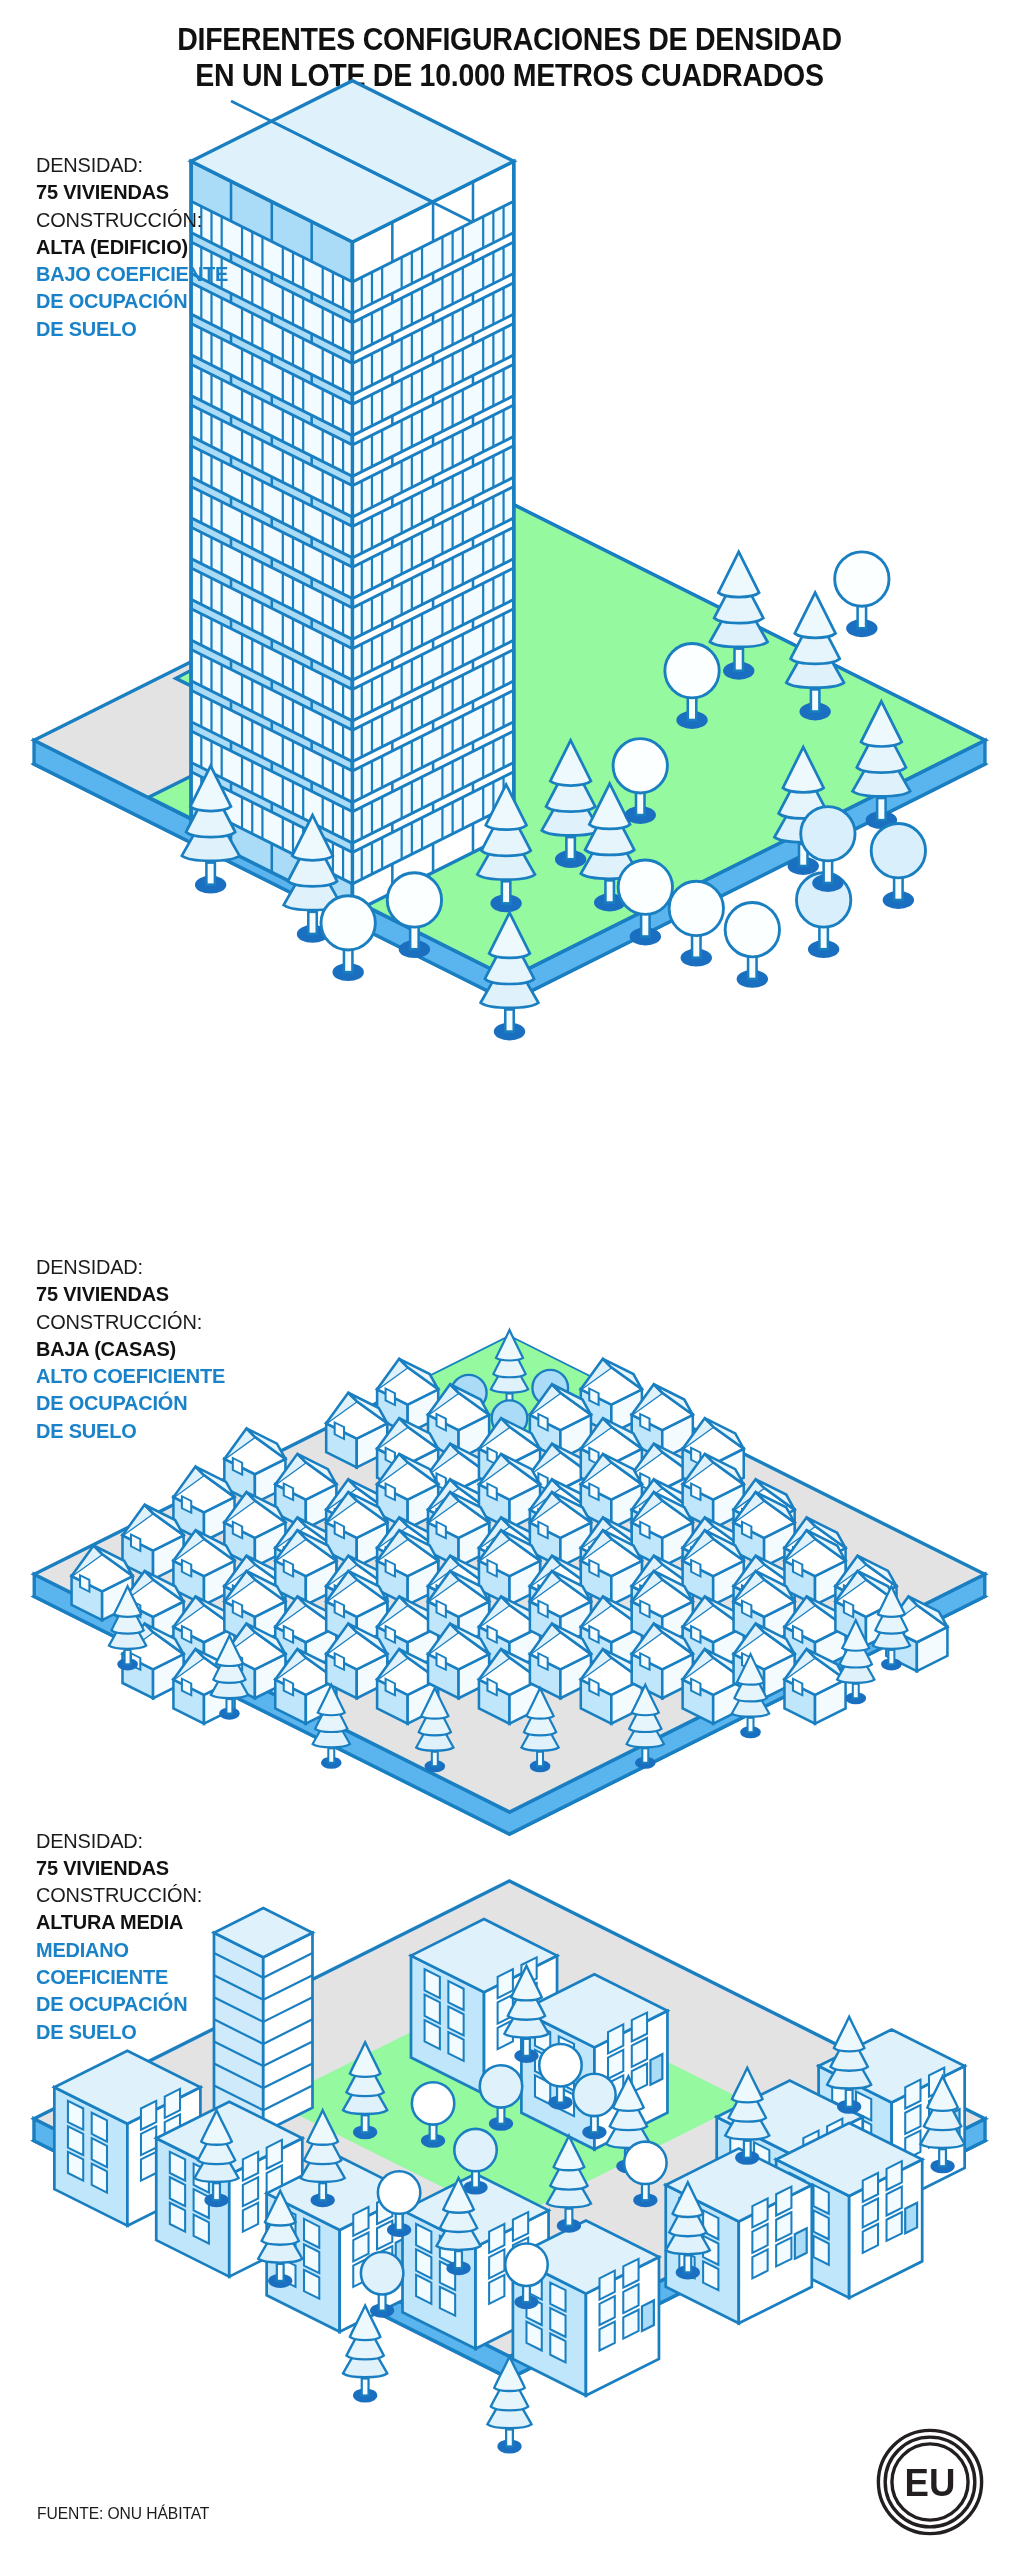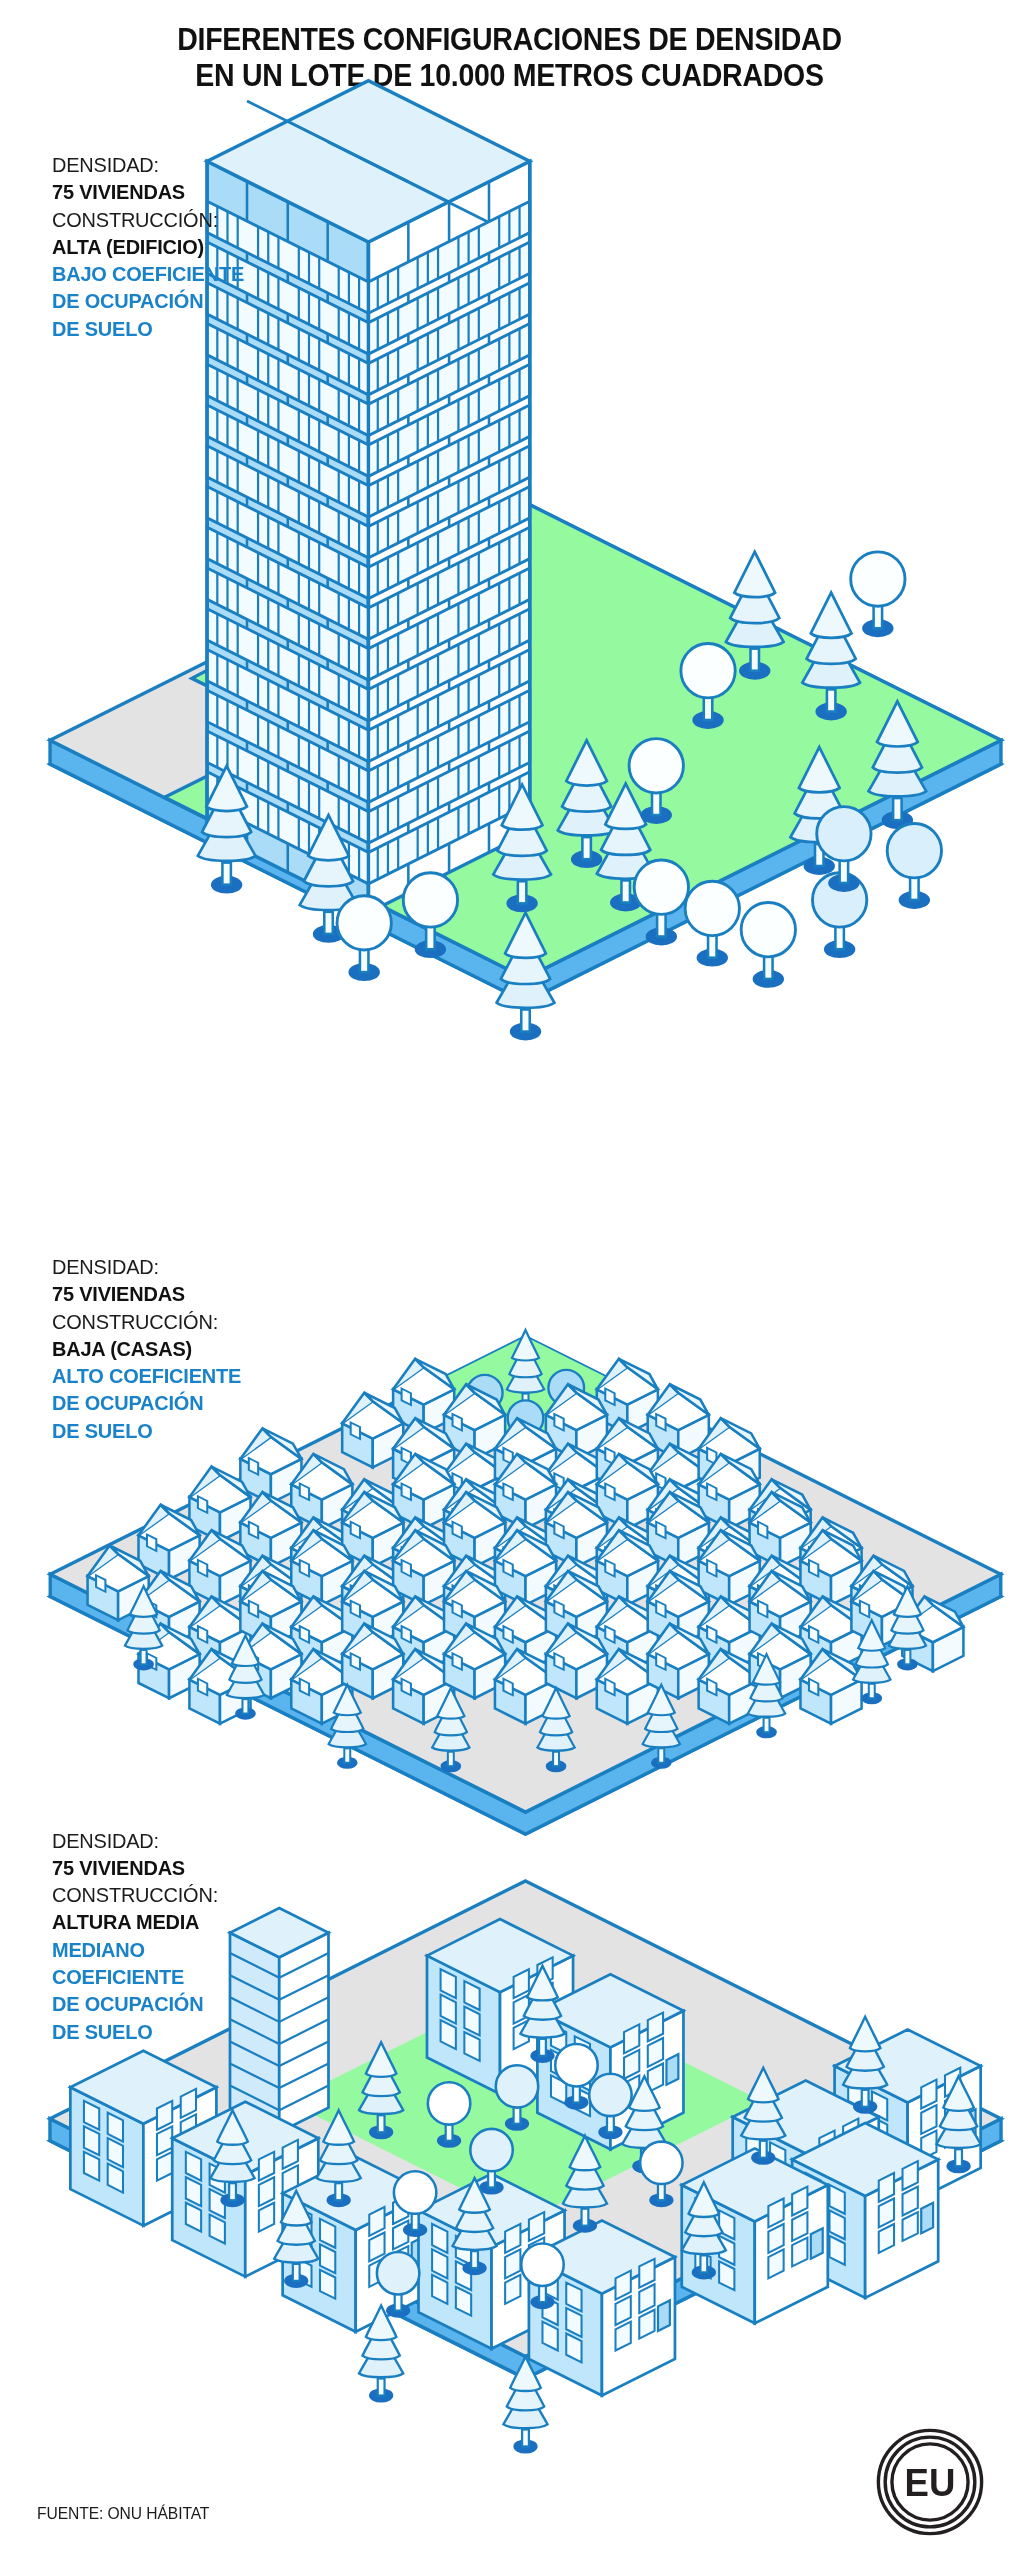--- a/index.html
+++ b/index.html
@@ -15,21 +15,21 @@
     text-align:center;
     font-weight:bold;
     font-size:31px;
     line-height:1.16;
     letter-spacing:-0.3px;
     color:#111111;
     padding-top:22px;
     font-stretch:condensed;
     transform:scaleX(0.92);
   }
-  .panel { position:absolute; left:16px; width:871px; }
+  .panel { position:absolute; left:0; width:871px; }
   .labels {
     position:absolute;
     left:36px;
     font-size:21px;
     line-height:1.30;
     letter-spacing:-0.2px;
     z-index:20;
     transform:scaleX(0.95);
     transform-origin:left top;
   }

